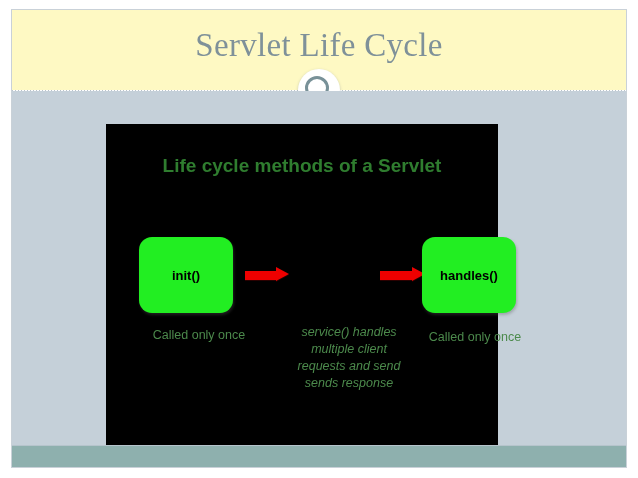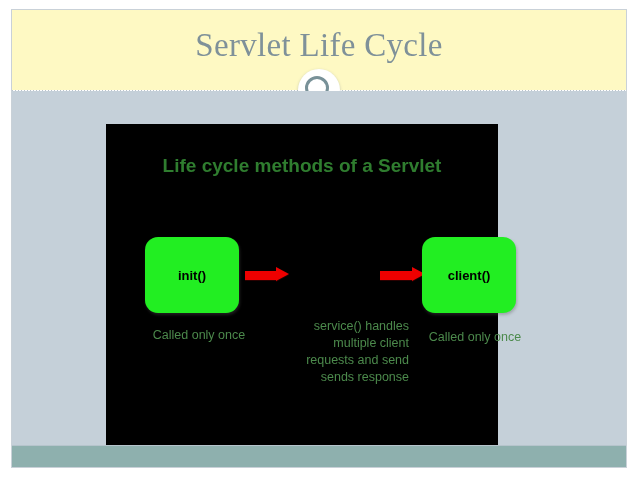--- a/index.html
+++ b/index.html
@@ -153,21 +153,21 @@
     top: 0;
     width: 100%;
     height: 100%;
     display: flex;
     align-items: center;
     justify-content: center;
     font-size: 13px;
     font-weight: bold;
     color: #000000;
   }
-  .node-init    { left: 39px;  width: 94px; }
+  .node-init    { left: 33px;  width: 94px; }
   .node-service { left: 180px; width: 94px; }
   .node-destroy { left: 316px; width: 94px; }
 
   
   .arrow {
     position: absolute;
     top: 32px;
     height: 11px;
   }
   .arrow-1 { left: 139px; width: 44px; }
@@ -201,23 +201,24 @@
     color: #4c8a4c;
   }
   .caption-left {
     left: 38px;
     top: 203px;
     width: 110px;
     text-align: center;
   }
   .caption-mid {
     left: 183px;
-    top: 194px;
+    top: 200px;
     width: 120px;
-    text-align: right;
+    text-align: center;
+    font-style: italic;
   }
   .caption-right {
     left: 314px;
     top: 205px;
     width: 110px;
     text-align: center;
   }
 </style>
 </head>
 <body>
@@ -248,21 +249,21 @@
           <span class="head"></span>
         </div>
 
 
         <div class="arrow arrow-2">
           <span class="shaft"></span>
           <span class="head"></span>
         </div>
 
         <div class="node node-destroy">
-          <span class="node-label">client()</span>
+          <span class="node-label">handles()</span>
         </div>
 
       </div>
 
       <div class="caption caption-left">Called only once</div>
 
       <div class="caption caption-mid">service() handles multiple client requests and send sends response</div>
 
       <div class="caption caption-right">Called only once</div>
 

